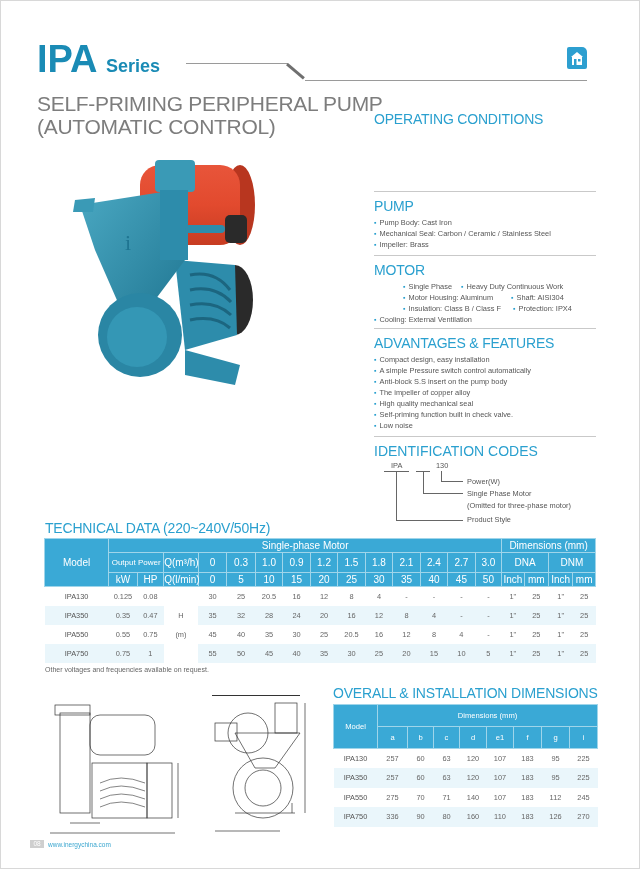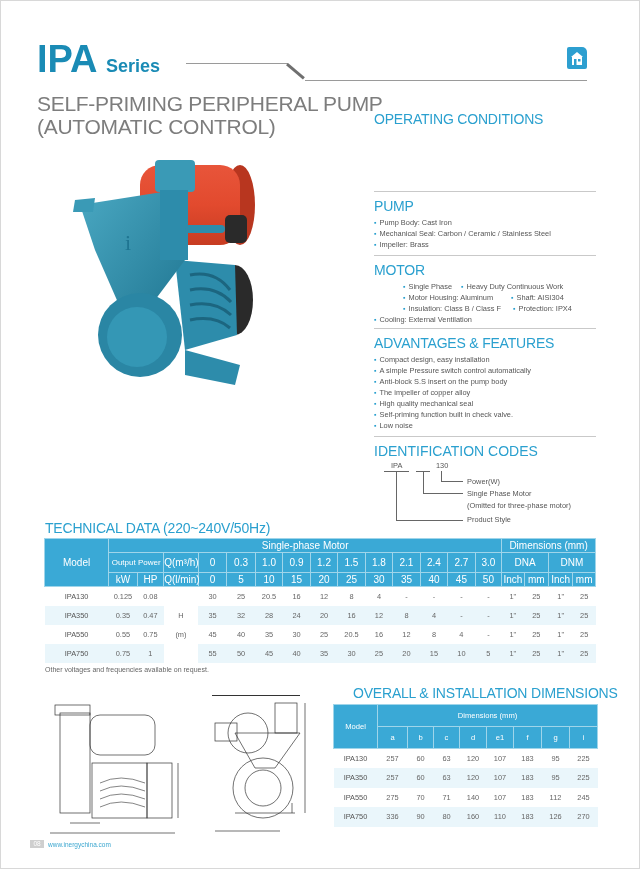--- a/index.html
+++ b/index.html
@@ -38,21 +38,21 @@
   table { border-collapse: collapse; }
   .tech-table { position: absolute; left: 44px; top: 538px; width: 552px; table-layout: fixed; }
   .tech-table th { background: #3aa9d6; color: #fff; font-weight: normal; font-size: 10px; height: 14px; padding: 0; border: 1px solid #9fd5ea; text-align: center; white-space: nowrap; }
   .tech-table th.big { height: 28px; font-size: 8px; }
   .tech-table td { font-size: 7.4px; color: #666; text-align: center; height: 19px; padding: 0; border: none; }
   .tech-table tr.alt td { background: #eaf6fb; }
   .tech-table td.model, .dim-table td.model { color: #555; }
   .tech-table td.nobg { background: #fff !important; }
   .tech-note { position: absolute; left: 45px; top: 666px; font-size: 7px; color: #666; }
 
-  .dim-title { position: absolute; left: 333px; top: 685px; font-size: 14px; color: #2aa0cf; letter-spacing: -0.2px; margin-left: 20px; }
+  .dim-title { position: absolute; left: 333px; top: 685px; font-size: 14px; color: #2aa0cf; letter-spacing: -0.2px; }
   .dim-table { position: absolute; left: 333px; top: 704px; width: 264px; table-layout: fixed; }
   .dim-table th { background: #3aa9d6; color: #fff; font-weight: normal; font-size: 7.6px; height: 22px; padding: 0; border: 1px solid #9fd5ea; text-align: center; }
   .dim-table th.big { height: 44px; }
   .dim-table td { font-size: 7.4px; color: #666; text-align: center; height: 19.5px; }
   .dim-table tr.alt td { background: #eaf6fb; }
 
   .drawing { position: absolute; left: 30px; top: 683px; width: 290px; height: 160px; }
 
   .footer { position: absolute; left: 30px; top: 840px; display: flex; align-items: center; }
   .page-num { background: #cfcfcf; color: #fff; font-size: 6.5px; width: 14px; height: 8px; line-height: 8px; text-align: center; margin-right: 4px; }

